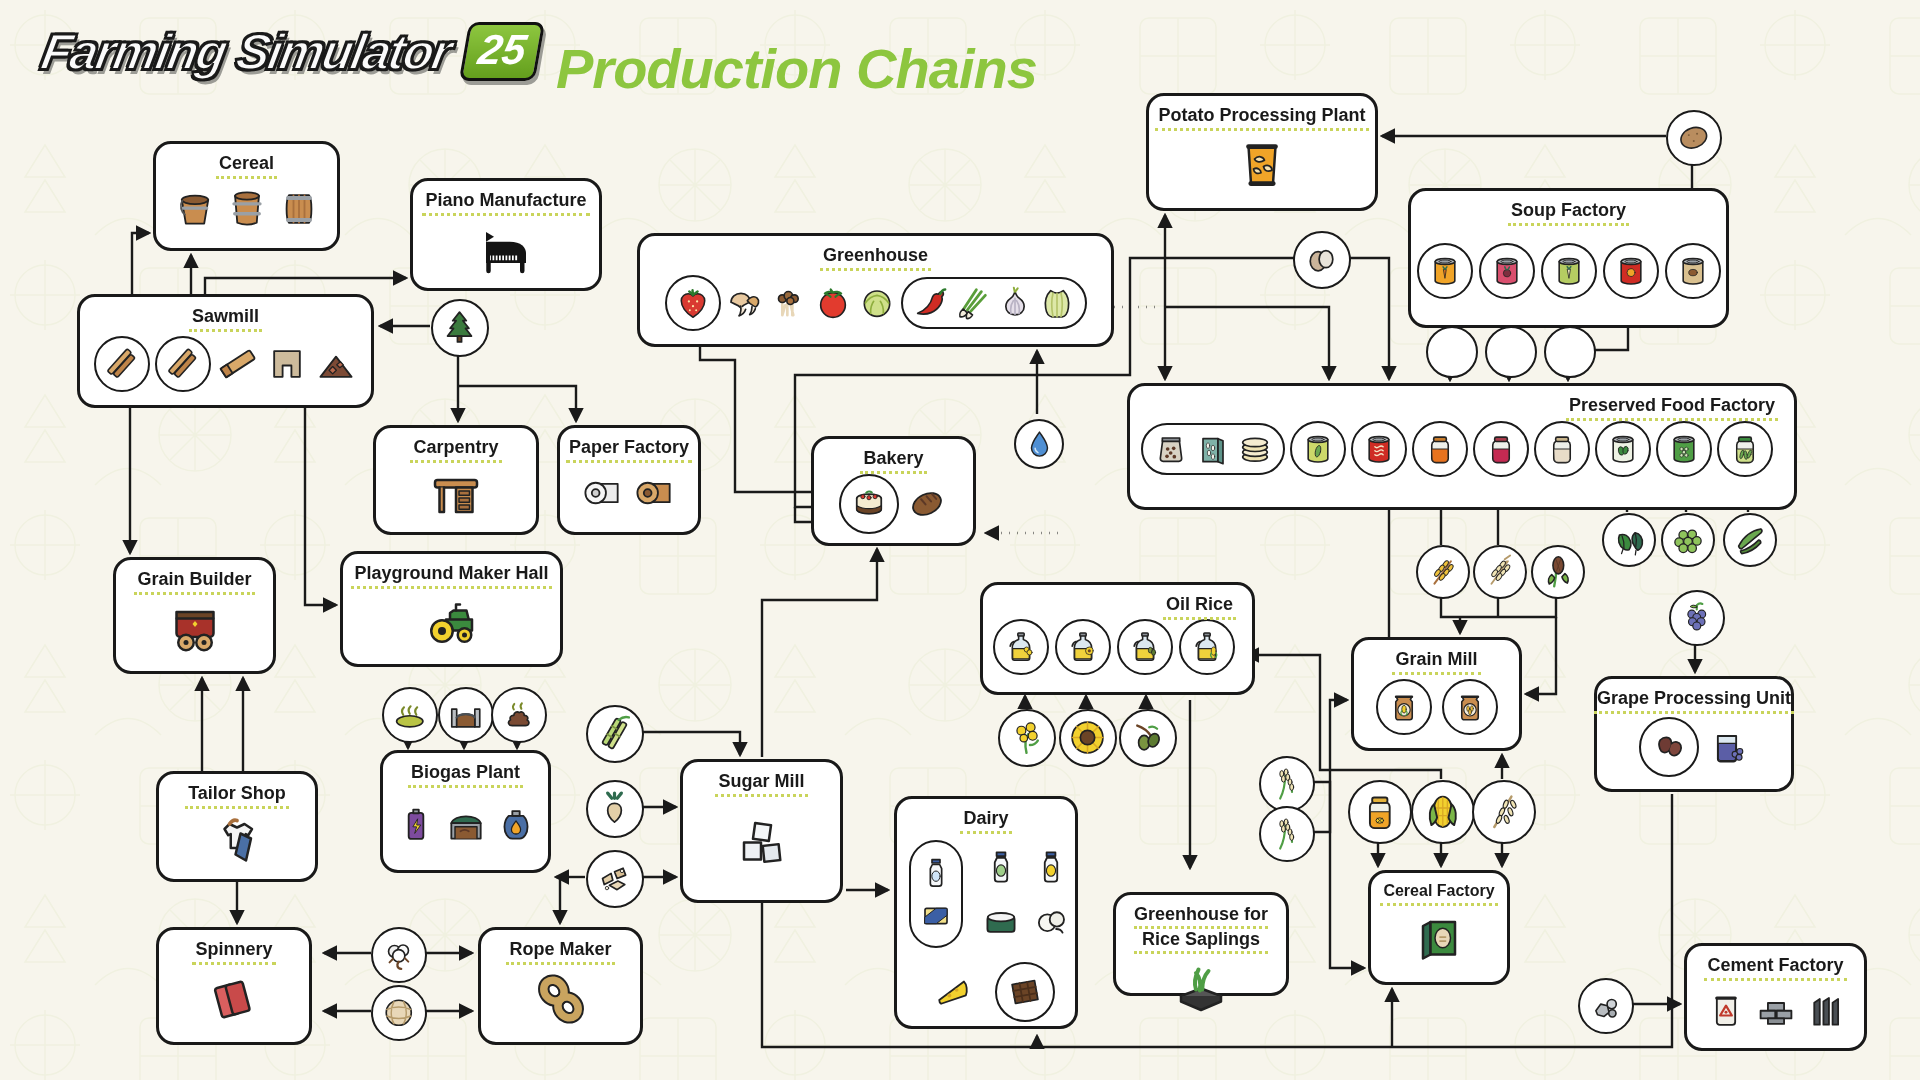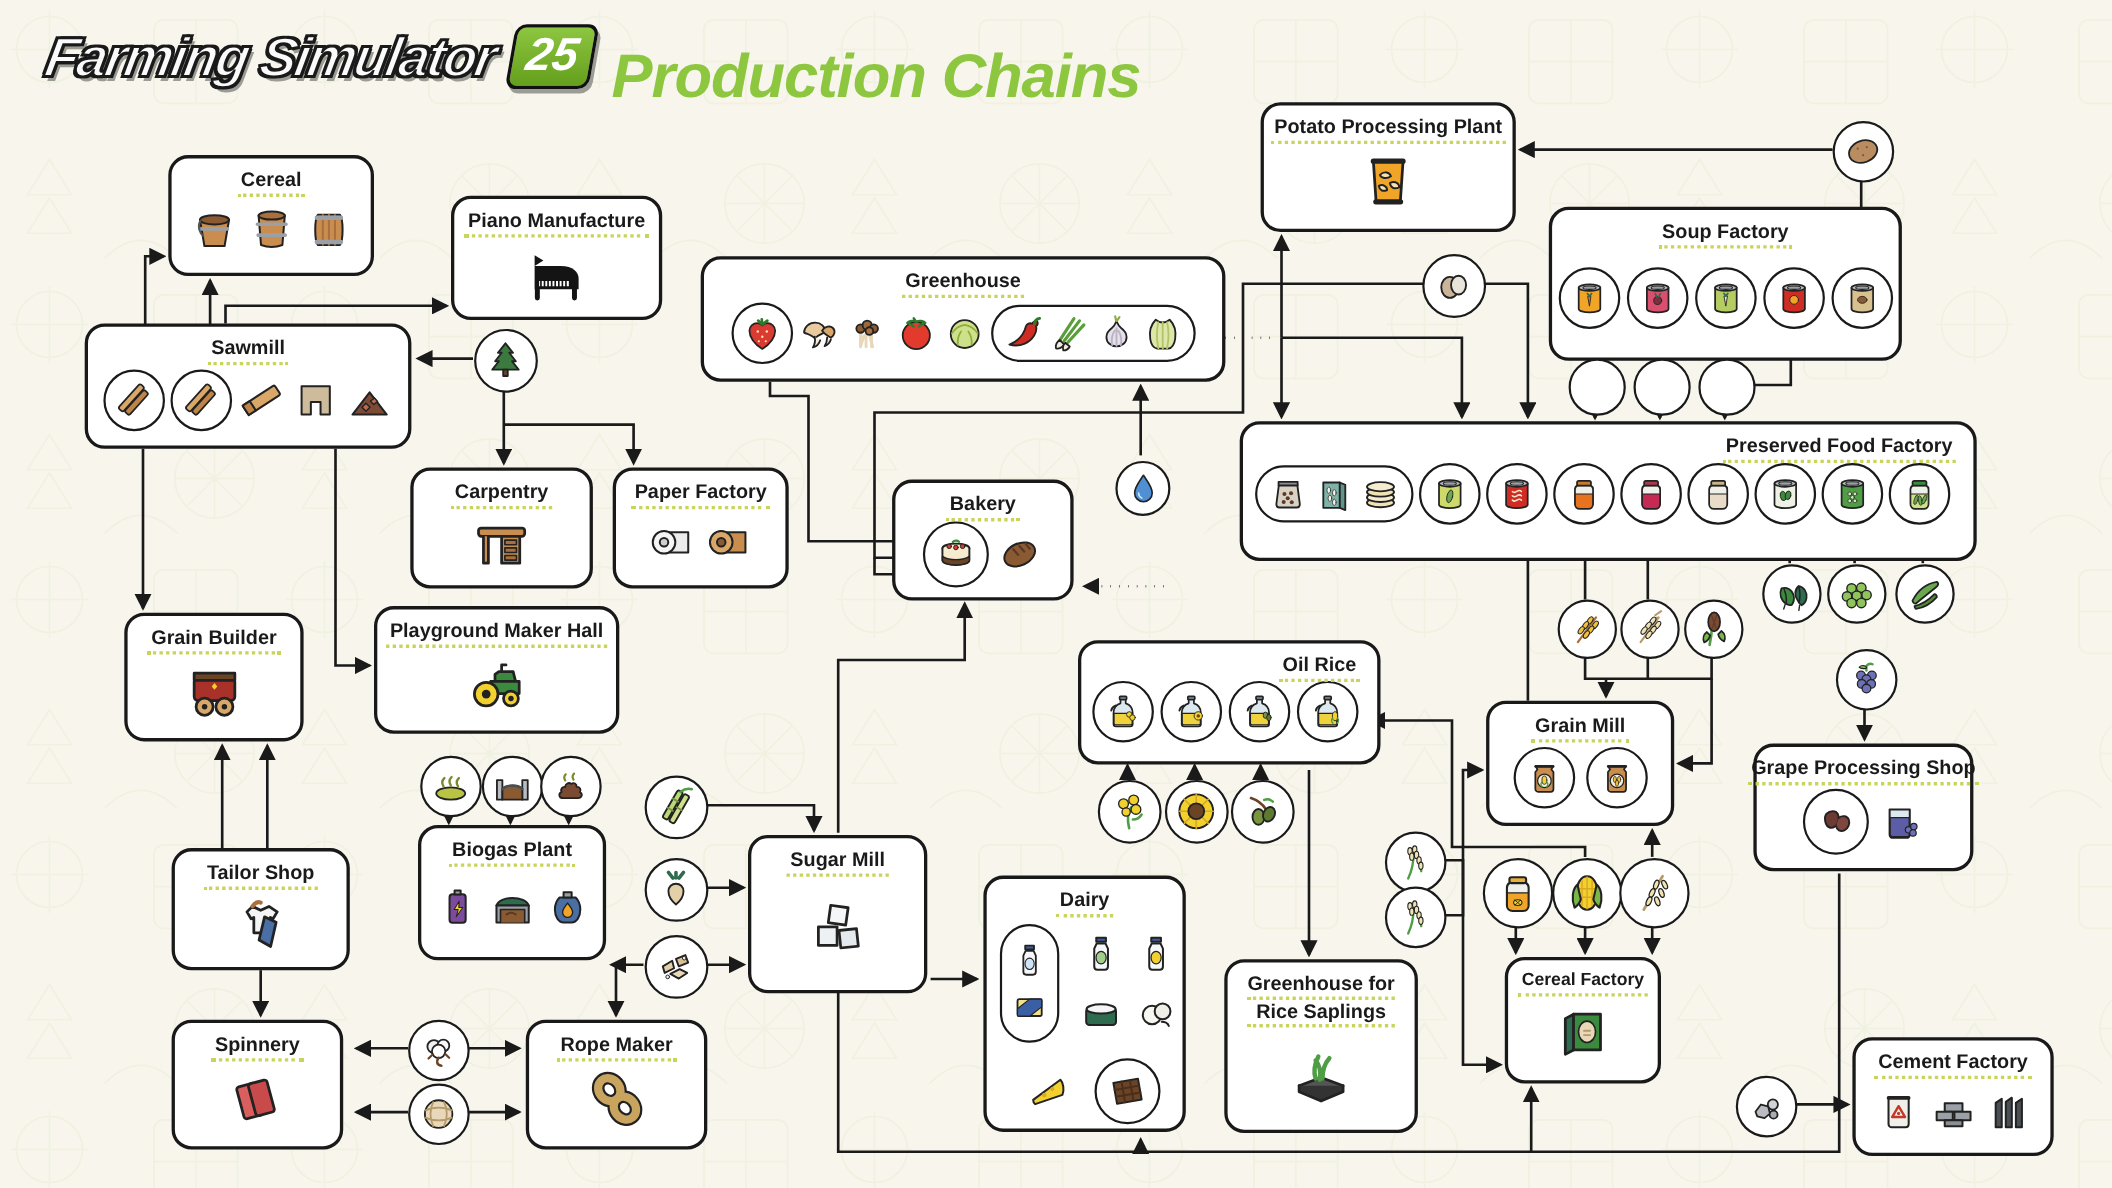--- a/index.html
+++ b/index.html
@@ -255,21 +255,21 @@
           <path d="M5.4 9.8V19.6h1.8V9.8" fill="#c98d4f" stroke="#222"></path>
           <rect x="12" y="9.8" width="6.6" height="9.8" fill="#c98d4f" stroke="#222"></rect>
           <rect x="13.2" y="11.2" width="4.2" height="1.7" fill="#a9703d" stroke="#222" stroke-width=".6"></rect>
           <rect x="13.2" y="14" width="4.2" height="1.7" fill="#a9703d" stroke="#222" stroke-width=".6"></rect>
           <rect x="13.2" y="16.8" width="4.2" height="1.7" fill="#a9703d" stroke="#222" stroke-width=".6"></rect>
         </svg>
       </span>
     </div>
 </section>
 
-<section class="node" style="left:557px;top:425px;width:160px;height:110px">
+<section class="node" style="left:557px;top:425px;width:144px;height:110px">
   <h2>Paper Factory</h2>
   <div class="icons">
     <span class="ic">
         <svg viewBox="0 0 24 24" width="100%" height="100%">
           <rect x="8" y="7" width="12" height="10" fill="#ececec" stroke="#222"></rect>
           <circle cx="8" cy="12" r="5.6" fill="#f6f6f6" stroke="#222"></circle>
           <circle cx="8" cy="12" r="2.1" fill="#cfcfcf" stroke="#222"></circle>
         </svg>
       </span>
     <span class="ic">
@@ -705,21 +705,21 @@
               <ellipse cx="13.2" cy="13" rx=".9" ry="1.8"></ellipse>
               <ellipse cx="12" cy="15.2" rx=".9" ry="1.8"></ellipse>
             </g>
           </svg>
         </span>
       </span>
   </div>
 </section>
 
 <section class="node" style="left:1594px;top:676px;width:200px;height:116px">
-  <h2>Grape Processing Shop</h2>
+  <h2>Grape Processing Unit</h2>
   <div class="icons" style="gap:6px">
     <span class="circ">
         <span class="ic">
           <svg viewBox="0 0 24 24" width="100%" height="100%">
             <path d="M7 8c2-2 5-2 6 0 1 2 .5 5-1.5 6.5-2 1.4-4 .5-4.7-1.5S6 9.5 7 8z" fill="#6e3b34" stroke="#222"></path>
             <path d="M13.5 10c2-1.5 4.5-1 5.2 1 .7 2-.3 4.5-2.3 5.5-2 1-4-.2-4.3-2.2" fill="#7e463c" stroke="#222"></path>
           </svg>
         </span>
       </span>
     <span class="ic">
@@ -878,21 +878,21 @@
             <g transform="rotate(-10 12 12)">
               <rect x="5.5" y="6.5" width="13" height="11" fill="#6b4426" stroke="#222"></rect>
               <path d="M9.8 6.5v11M14.2 6.5v11M5.5 10.2h13M5.5 13.8h13" stroke="#4a2e1a"></path>
             </g>
           </svg>
         </span>
       </span>
   </div>
 </section>
 
-<section class="node" style="left:1113px;top:872px;width:176px;height:158px">
+<section class="node" style="left:1113px;top:892px;width:176px;height:104px">
   <h2 class="twoline">
     <span class="tl">Greenhouse for</span>
     <span class="tl">Rice Saplings</span>
   </h2>
   <div class="icons">
       <span class="ic big">
         <svg viewBox="0 0 24 24" width="100%" height="100%">
           <path d="M4 15.6l8-3 8 3-8 3.4z" fill="#555" stroke="#222"></path>
           <path d="M4 15.6v2.2l8 3.4 8-3.4v-2.2" fill="#333" stroke="#222"></path>
           <path d="M10 13c-1-3 0-6 1-8M12.5 13c0-3 .8-5.5 2.5-7.4M11.5 13.4c.5-2.5.2-5-1.5-7" stroke="#4f9e45" stroke-width="1.6" fill="none"></path>

